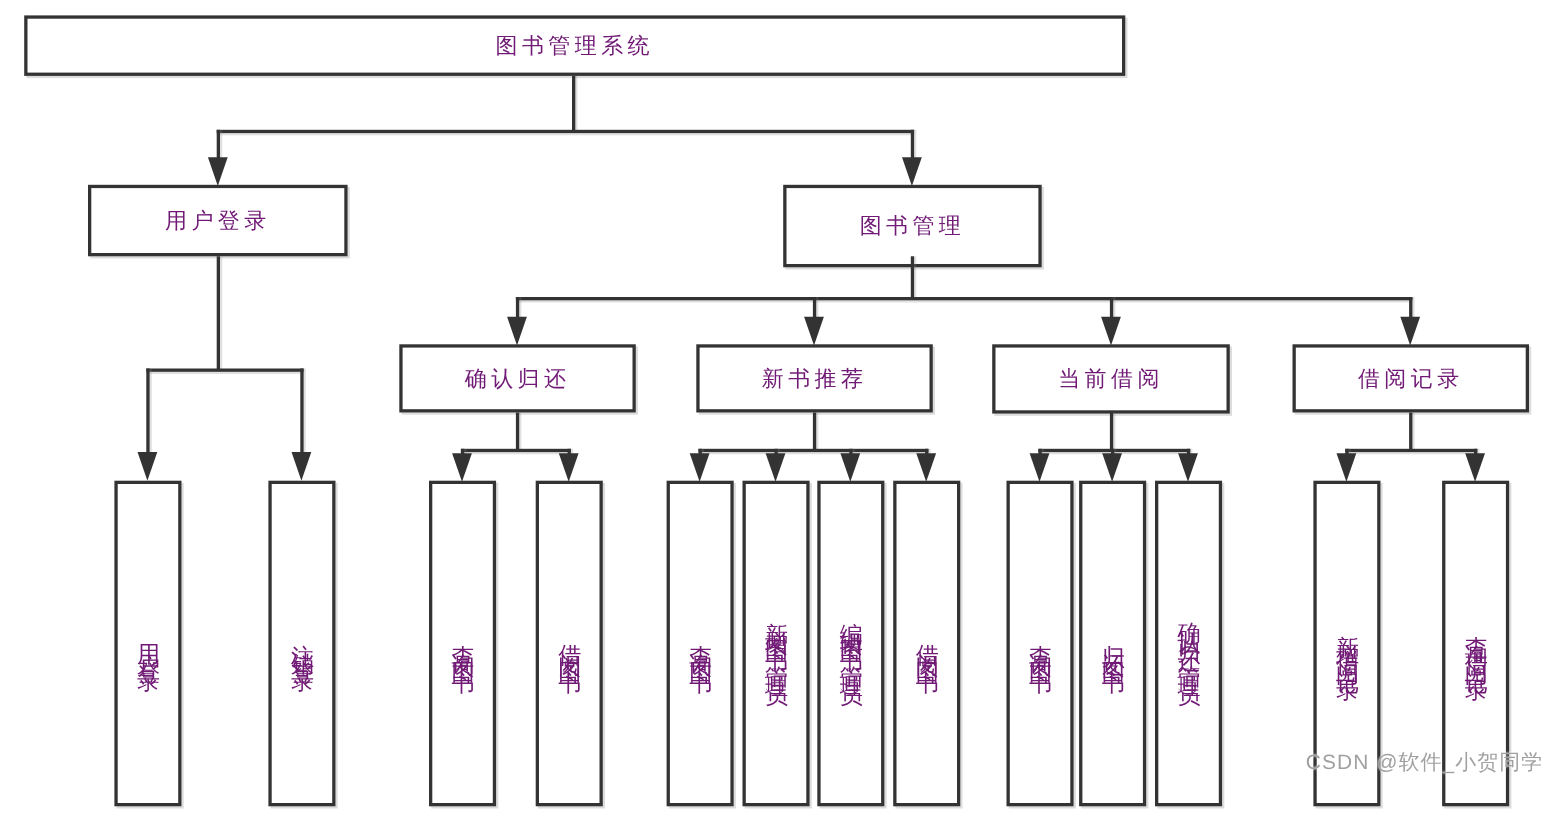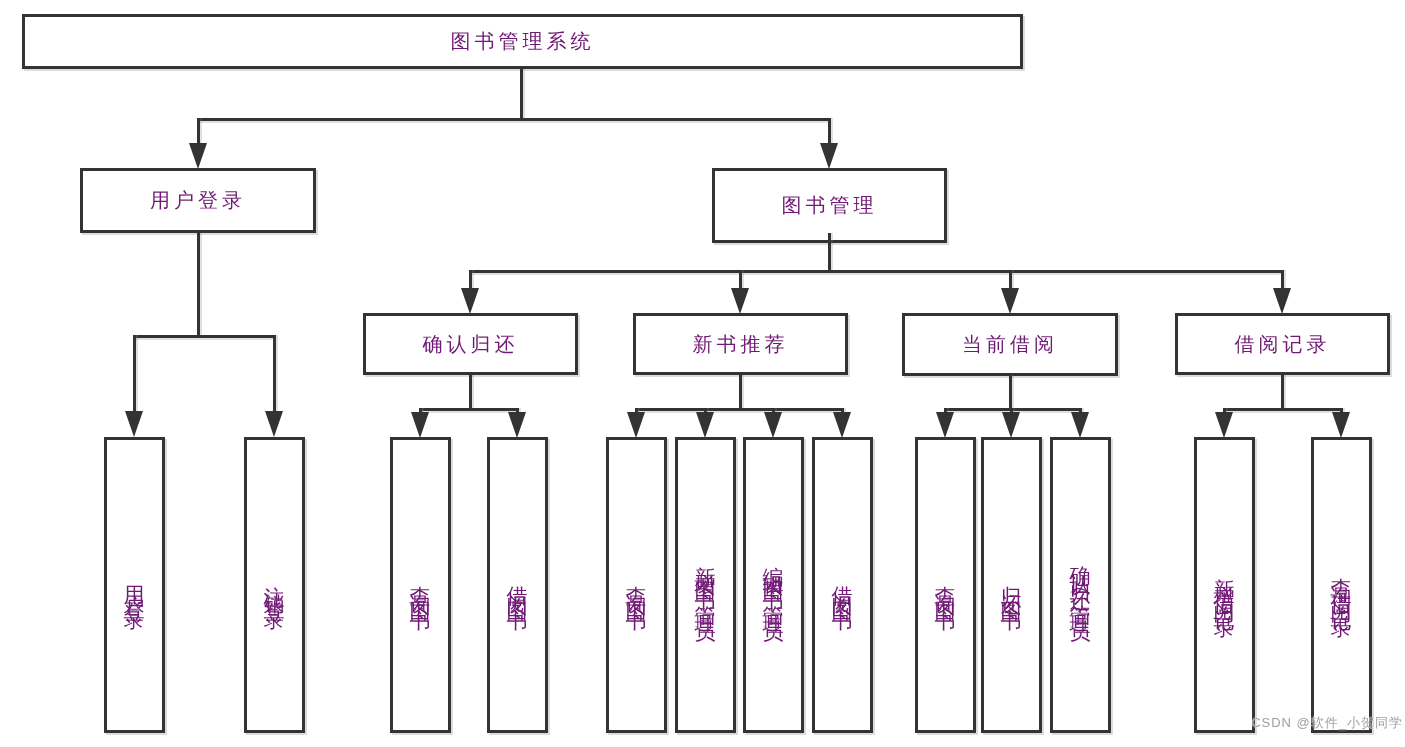--- a/index.html
+++ b/index.html
@@ -21,22 +21,22 @@
   .h, .v { position:absolute; background:#333333; }
   .h { height:3px; box-shadow:0 2px 0 rgba(130,130,130,0.25); }
   .v { width:3px; box-shadow:2px 0 0 rgba(130,130,130,0.25); }
   .ah {
     position:absolute; width:0; height:0;
     border-left:9px solid transparent; border-right:9px solid transparent;
     border-top:26px solid #333333;
   }
   .watermark {
     position:absolute; top:680px; right:2px; z-index:5;
-    font-size:13px; color:#a0a0a0; letter-spacing:1px;
-    text-shadow:0 0 2px #ffffff; white-space:nowrap;margin-top:34px;
+    font-size:19px; color:#a0a0a0; letter-spacing:1px;
+    text-shadow:0 0 2px #ffffff; white-space:nowrap;
   }
 </style>
 </head>
 <body>
 
 <div class="canvas">
 
   <div class="box hbox" style="left:22px;top:14px;width:1001px;height:55px">图书管理系统</div>
 
   <div class="box hbox" style="left:80px;top:168px;width:236px;height:65px">用户登录</div>

